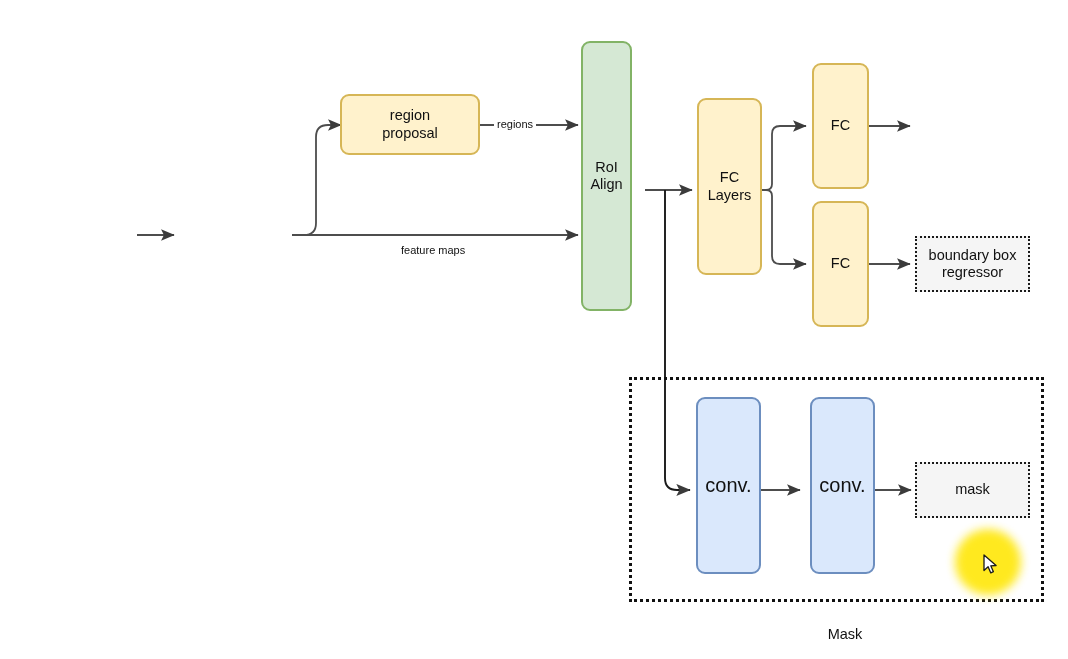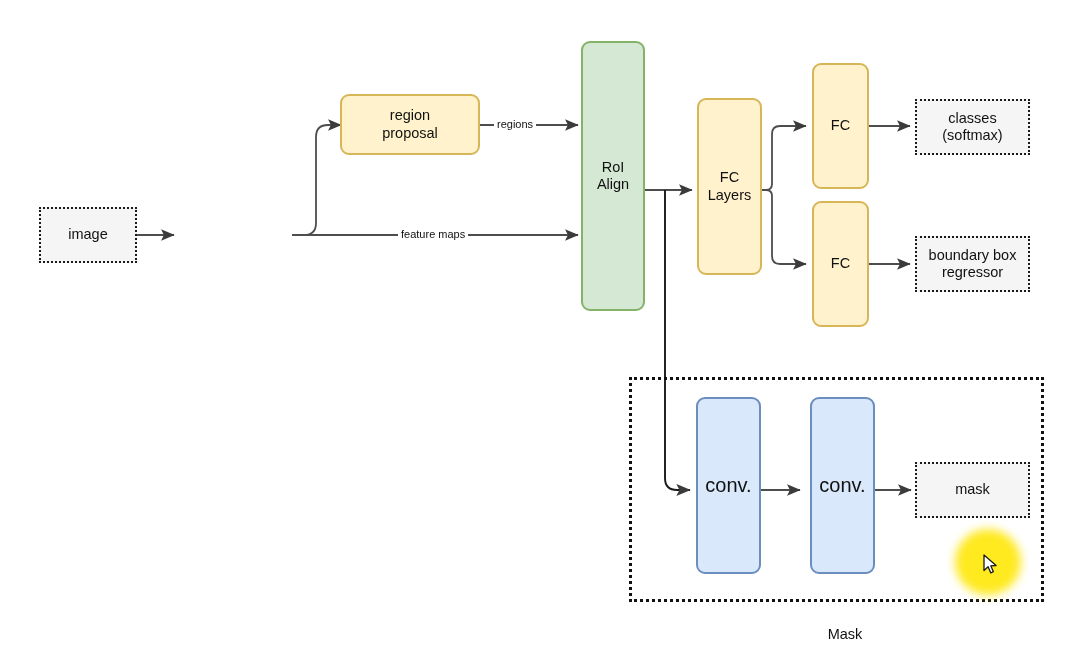--- a/index.html
+++ b/index.html
@@ -150,66 +150,59 @@
   </svg>
 
   <div class="group-box" style="left:629px; top:377px; width:415px; height:225px;"></div>
   <div class="group-caption" style="left:795px; top:626px; width:100px;">Mask</div>
 
   <div class="click-halo" style="left:955px; top:529px; width:66px; height:66px;"></div>
   <svg class="cursor" style="left:983px; top:554px;" viewBox="0 0 16 22" xmlns="http://www.w3.org/2000/svg">
     <path d="M1,1 L1,16.5 L5.1,12.8 L7.8,18.9 L10.4,17.7 L7.8,11.8 L13.1,11.5 Z" fill="#ffffff" stroke="#1a1a1a" stroke-width="1.3" stroke-linejoin="round"></path>
   </svg>
 
-  <div class="node skin-dotted" style="left:39px; top:207px; width:98px; height:56px;">
-    <span class="node-label">image</span>
-  </div>
 
 
   <div class="node skin-amber" style="left:340px; top:94px; width:140px; height:61px;">
     <span class="node-label">region
 proposal</span>
   </div>
 
-  <div class="node skin-green" style="left:581px; top:41px; width:64px; height:270px;">
+  <div class="node skin-green" style="left:581px; top:41px; width:51px; height:270px;">
     <span class="node-label">RoI
 Align</span>
   </div>
 
   <div class="node skin-amber" style="left:697px; top:98px; width:65px; height:177px;">
     <span class="node-label">FC
 Layers</span>
   </div>
 
   <div class="node skin-amber" style="left:812px; top:63px; width:57px; height:126px;">
     <span class="node-label">FC</span>
   </div>
 
   <div class="node skin-amber" style="left:812px; top:201px; width:57px; height:126px;">
     <span class="node-label">FC</span>
   </div>
 
-  <div class="node skin-dotted" style="left:915px; top:99px; width:115px; height:56px;">
-    <span class="node-label">classes
-(softmax)</span>
-  </div>
 
   <div class="node skin-dotted" style="left:915px; top:236px; width:115px; height:56px;">
     <span class="node-label">boundary box
 regressor</span>
   </div>
 
   <div class="node skin-blue" style="left:696px; top:397px; width:65px; height:177px;">
     <span class="node-label">conv.</span>
   </div>
 
   <div class="node skin-blue" style="left:810px; top:397px; width:65px; height:177px;">
     <span class="node-label">conv.</span>
   </div>
 
   <div class="node skin-dotted" style="left:915px; top:462px; width:115px; height:56px;">
     <span class="node-label">mask</span>
   </div>
 
   <div class="edge-label" style="left:494px; top:118px;">regions</div>
-  <div class="edge-label" style="left:398px; top:228px;">feature maps</div>
+  <div class="edge-label" style="left:398px; top:244px;">feature maps</div>
 
 </div>
 
 </body></html>

